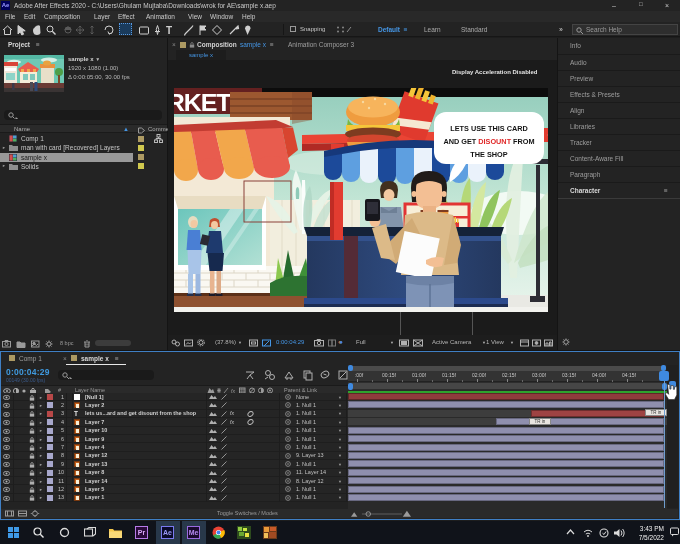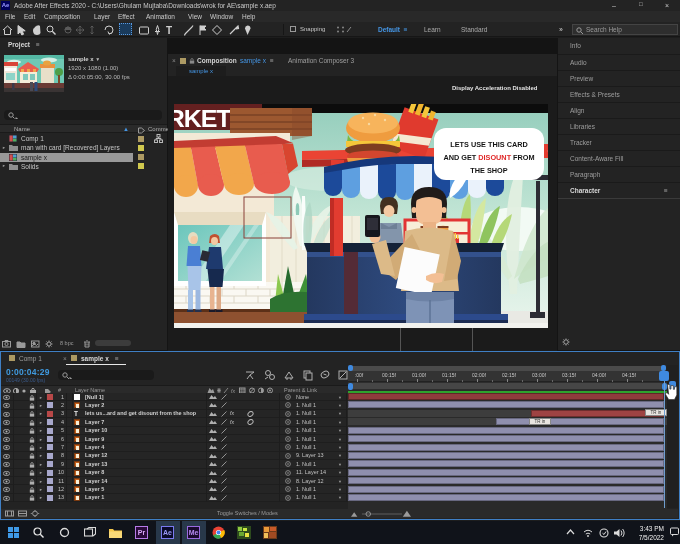--- a/index.html
+++ b/index.html
@@ -20,21 +20,21 @@
 #main{position:absolute;left:0;top:38px;width:680px;height:313px;background:#141414;}
 
 #proj{position:absolute;left:0;top:0;width:167px;height:312px;background:#232323;}
 #proj .hdr{position:absolute;left:0;top:0;width:167px;height:12px;background:#232323;color:#d6d6d6;font-size:6.5px;font-weight:bold;}
 .thumb{position:absolute;left:4px;top:17px;width:60px;height:37px;background:#70c8b4;overflow:hidden;}
 .pinfo{position:absolute;left:68px;top:17px;color:#b9b9b9;font-size:6px;line-height:9px;}
 .searchbox{position:absolute;background:#1a1a1a;border-radius:4px;color:#888;}
 #projrows{position:absolute;left:0;top:96px;width:167px;}
 .prow{position:relative;height:9.3px;color:#c6c6c6;font-size:6.5px;}
 
-#comp{position:absolute;left:168px;top:16px;width:389px;height:312px;background:#eab308;}
+#comp{position:absolute;left:168px;top:0;width:389px;height:312px;background:#eab308;}
 #comp .hdr{position:absolute;left:0;top:0;width:389px;height:12px;background:#232323;color:#cdcdcd;font-size:6.5px;}
 #viewer{position:absolute;left:0;top:22px;width:389px;height:290px;background:#1b1b1b;}
 
 #rpanel{position:absolute;left:558px;top:0;width:122px;height:312px;background:#232323;}
 .rp{position:relative;height:16px;border-top:1px solid #1a1a1a;color:#9f9f9f;font-size:6.5px;}
 .rp span{position:absolute;left:12px;top:4px;}
 
 #timeline{position:absolute;left:0;top:351px;width:680px;height:169px;background:#232323;border:1.5px solid #3f7fc4;}
 
 #taskbar{position:absolute;left:0;top:521px;width:680px;height:23px;background:#10131a;color:#e8e8e8;}

